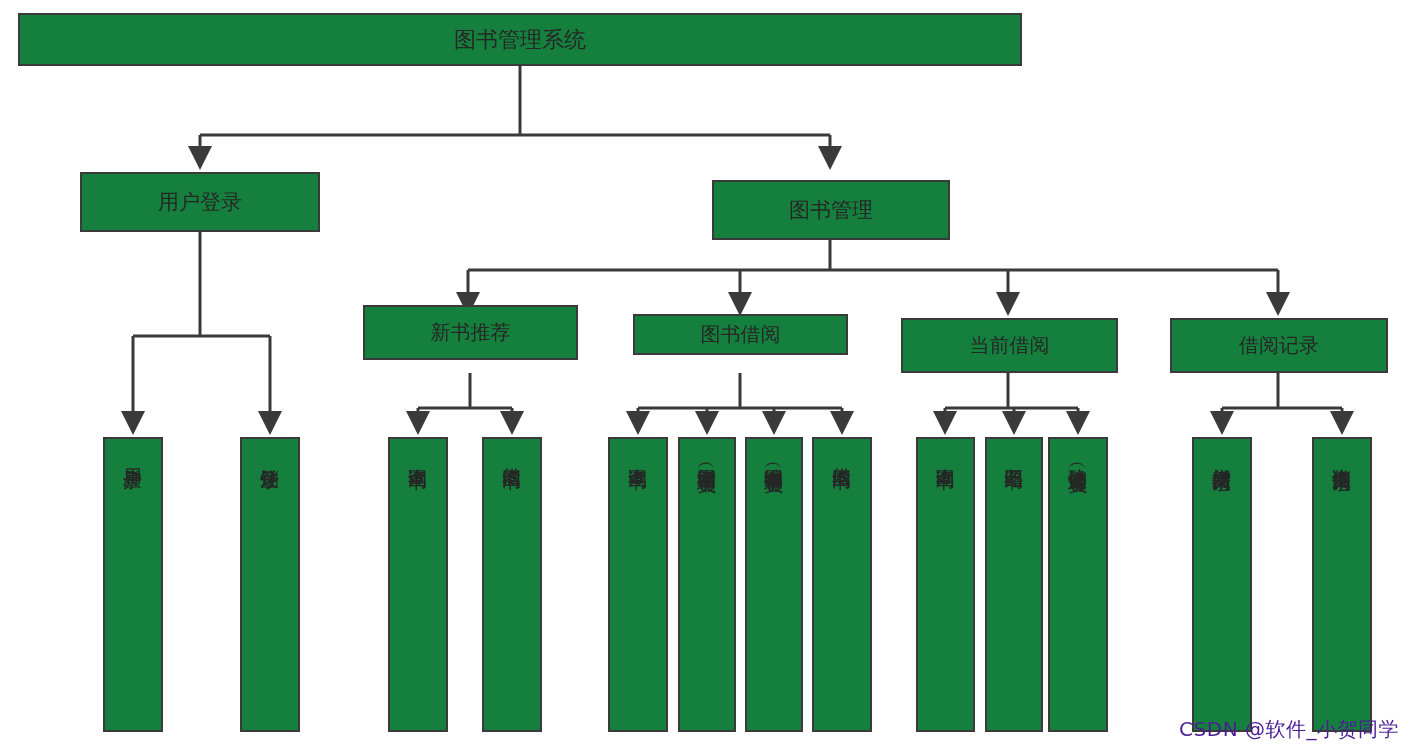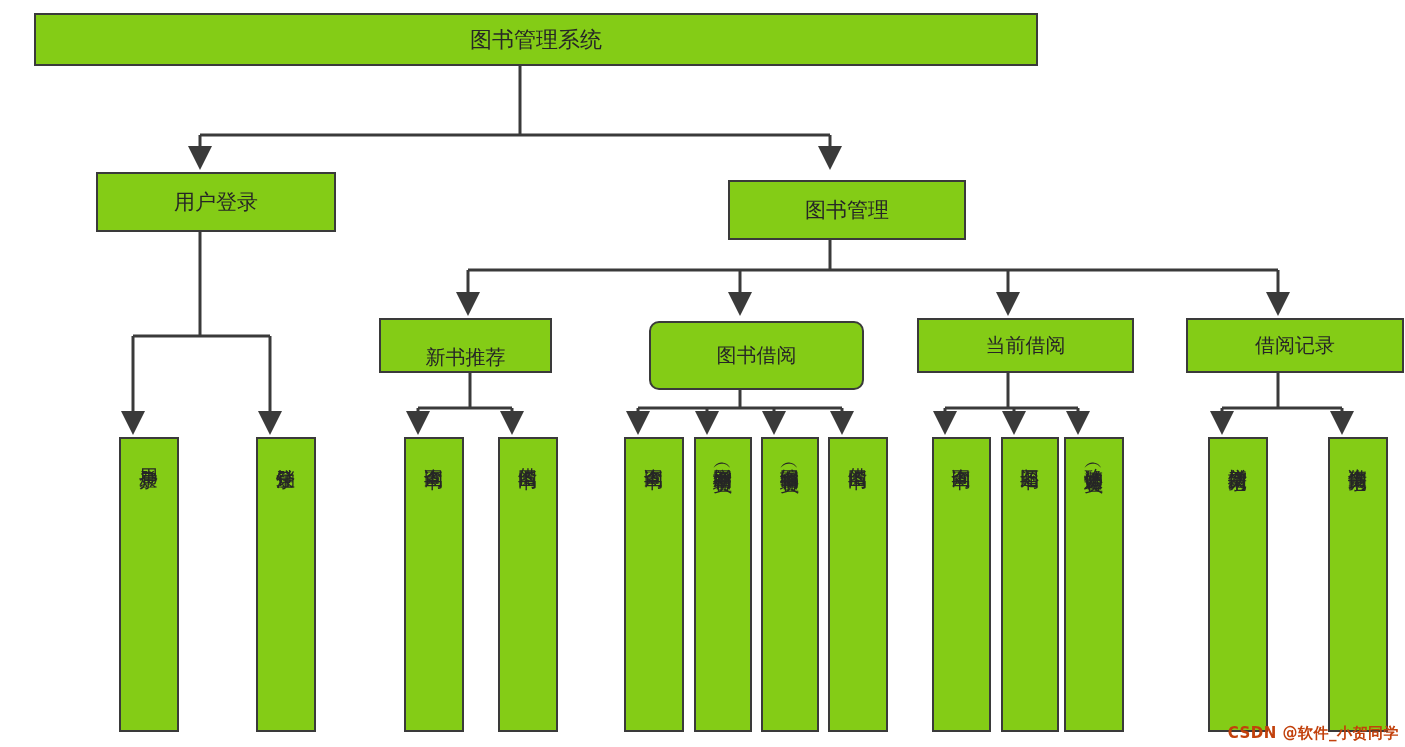--- a/index.html
+++ b/index.html
@@ -22,26 +22,25 @@
     left: 0;
     top: 0;
     width: 1405px;
     height: 747px;
     pointer-events: none;
   }
   .node {
     position: absolute;
     box-sizing: border-box;
     border: 2px solid #3a3a3a;
-    background: #84cc16;
+    background: #15803d;
     display: flex;
     align-items: center;
     justify-content: center;
     color: #262626;
-    margin-left: 16px;
   }
   .node.root {
     font-size: 22px;
   }
   .node.level2 {
     font-size: 21px;
   }
   .node.level3 {
     font-size: 20px;
   }
@@ -56,25 +55,24 @@
     font-size: 19px;
     line-height: 1.32;
     letter-spacing: 1px;
     color: #262626;
     white-space: nowrap;
   }
   .watermark {
     position: absolute;
     right: 6px;
     bottom: 4px;
-    font-size: 15px;
-    color: #c2410c;
+    font-size: 20px;
+    color: #4c1d95;
     white-space: nowrap;
     letter-spacing: 0.5px;
-    font-weight: bold;
   }
 </style>
 </head>
 <body>
 
 <div id="canvas">
 
   <svg class="edges" viewBox="0 0 1405 747" width="1405" height="747">
     <defs>
       <marker id="arrow" viewBox="0 0 12 12" refX="10" refY="6" markerWidth="8" markerHeight="8" orient="auto-start-reverse">
@@ -129,24 +127,24 @@
     <span>图书管理系统</span>
   </div>
 
   <div class="node level2" style="left:80px;top:172px;width:240px;height:60px;">
     <span>用户登录</span>
   </div>
   <div class="node level2" style="left:712px;top:180px;width:238px;height:60px;">
     <span>图书管理</span>
   </div>
 
-  <div class="node level3" style="left:363px;top:318px;width:173px;height:55px;align-items:flex-end;">
+  <div class="node level3" style="left:363px;top:305px;width:215px;height:55px;">
     <span>新书推荐</span>
   </div>
-  <div class="node level3" style="left:633px;top:321px;width:215px;height:69px;border-radius:10px;">
+  <div class="node level3" style="left:633px;top:314px;width:215px;height:41px;">
     <span>图书借阅</span>
   </div>
   <div class="node level3" style="left:901px;top:318px;width:217px;height:55px;align-items:center;">
     <span>当前借阅</span>
   </div>
   <div class="node level3" style="left:1170px;top:318px;width:218px;height:55px;align-items:center;">
     <span>借阅记录</span>
   </div>
 
   <div class="node leaf" style="left:103px;top:437px;width:60px;height:295px;">

